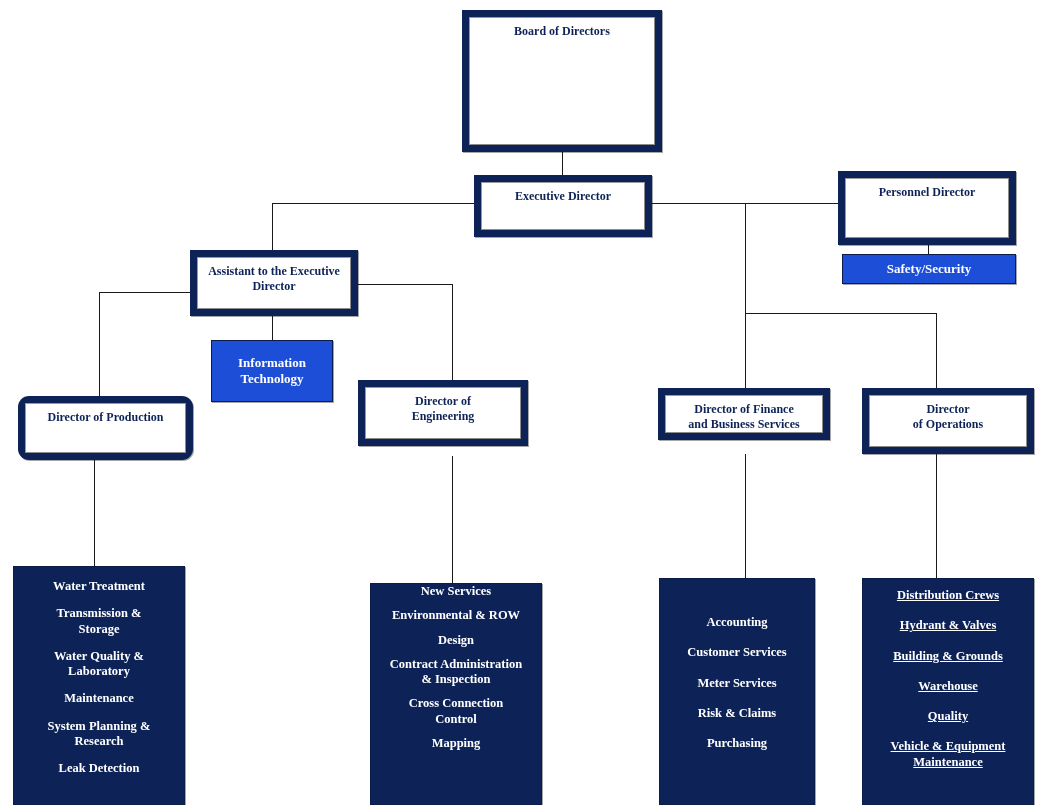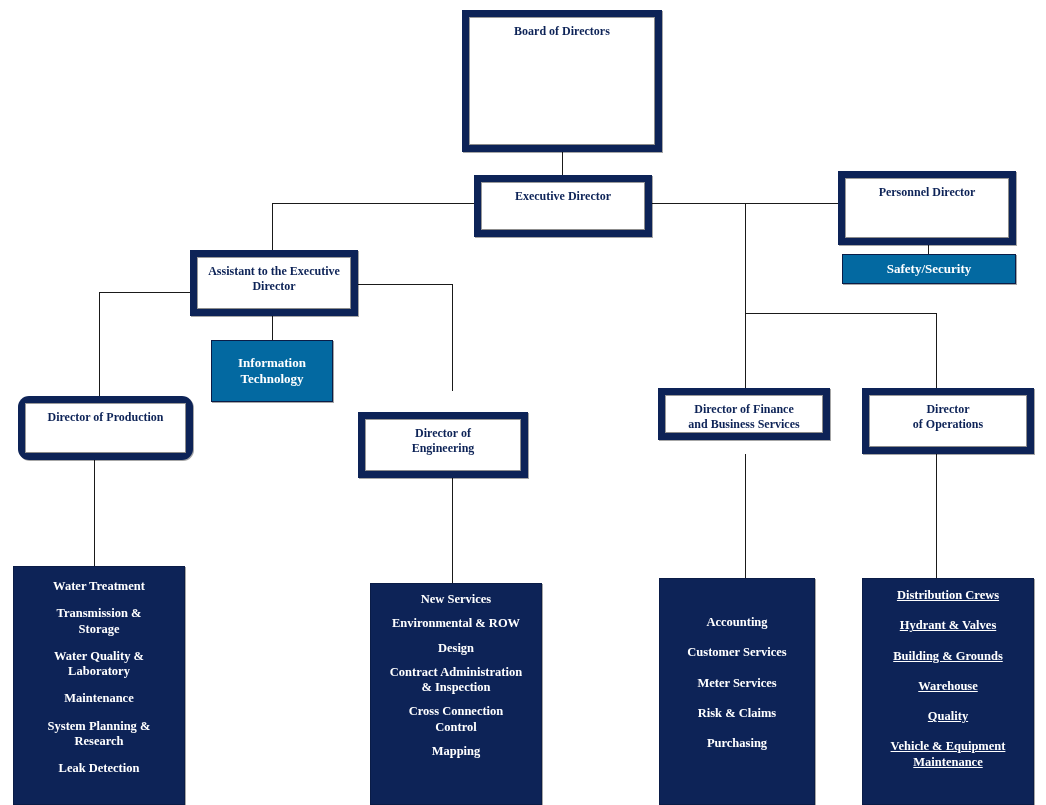--- a/index.html
+++ b/index.html
@@ -53,21 +53,21 @@
     line-height: 1.25;
     text-align: center;
     padding-top: 6px;
     white-space: pre-line;
   }
 
   
   .solid {
     position: absolute;
     box-sizing: border-box;
-    background: #0369a1;
+    background: #1d4ed8;
     border: 1px solid #0a1c47;
     box-shadow: 1px 1px 0 rgba(0,0,0,0.35);
     display: flex;
     flex-direction: column;
     align-items: center;
     justify-content: center;
   }
   .solid .label {
     color: #ffffff;
     font-weight: bold;
@@ -99,27 +99,27 @@
   }
 
   
   #board            { left:462px;  top:10px;  width:200px; height:142px; }
   #exec-director    { left:474px;  top:175px; width:178px; height:62px;  }
   #personnel        { left:838px;  top:171px; width:178px; height:74px;  }
   #safety           { left:842px;  top:254px; width:174px; height:30px;  }
   #assistant        { left:190px;  top:250px; width:168px; height:66px;  }
   #infotech         { left:211px;  top:340px; width:122px; height:62px;  }
   #dir-production   { left:18px;   top:396px; width:175px; height:64px;border-radius:11px;  }
-  #dir-engineering  { left:358px;  top:412px; width:170px; height:66px;  }
+  #dir-engineering  { left:358px;  top:380px; width:170px; height:66px;  }
   #dir-finance      { left:658px;  top:388px; width:172px; height:52px;  }
   #dir-operations   { left:862px;  top:388px; width:172px; height:66px;  }
 
   #panel-production  { left:13px;  top:566px; width:172px; height:239px; padding-top:12px; }
   #panel-production .panel-item  { margin-bottom:12px; }
-  #panel-engineering { left:370px; top:583px; width:172px; height:222px; padding-top:8px; }
+  #panel-engineering { left:370px; top:583px; width:172px; height:222px; padding-top:0; }
   #panel-engineering .panel-item { margin-bottom:9px; }
   #panel-finance     { left:659px; top:578px; width:156px; height:227px; padding-top:36px; }
   #panel-finance .panel-item     { margin-bottom:15px; }
   #panel-operations  { left:862px; top:578px; width:172px; height:227px; padding-top:9px; }
   #panel-operations .panel-item  { margin-bottom:15px;text-decoration:underline; }
 </style>
 </head>
 <body>
 
 <div id="chart-root">

